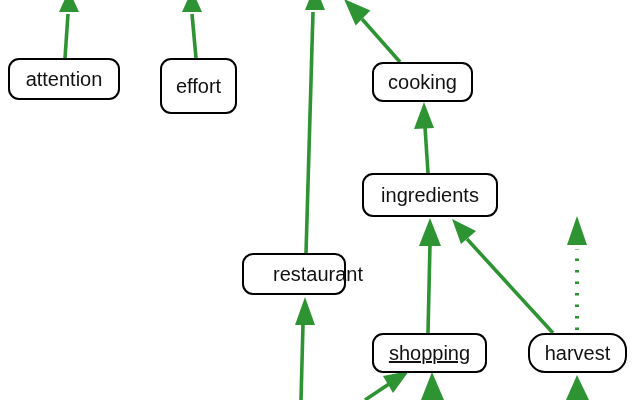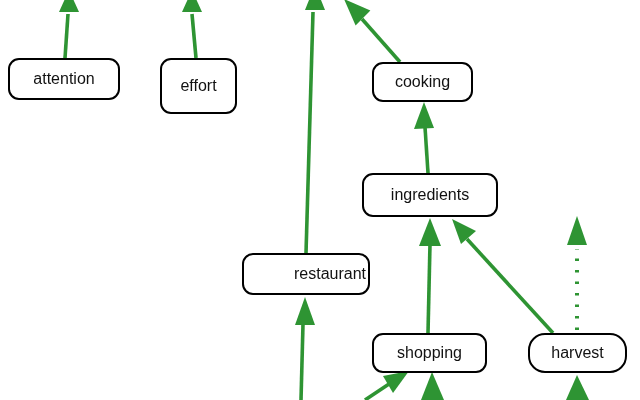--- a/index.html
+++ b/index.html
@@ -25,21 +25,21 @@
   }
   .node {
     position: absolute;
     box-sizing: border-box;
     background: #ffffff;
     border: 2px solid #000000;
     border-radius: 11px;
     display: flex;
     align-items: center;
     justify-content: center;
-    font-size: 16px;
+    font-size: 20px;
     color: #111111;
     white-space: nowrap;
     z-index: 2;
   }
 </style>
 </head>
 <body>
 
 <div id="canvas">
 
@@ -113,25 +113,25 @@
   </div>
 
   <div class="node" style="left:372px; top:62px;  width:101px; height:40px;">
     <span>cooking</span>
   </div>
 
   <div class="node" style="left:362px; top:173px; width:136px; height:44px;">
     <span>ingredients</span>
   </div>
 
-  <div class="node" style="left:242px; top:253px; width:128px; height:42px;padding-left:48px;">
+  <div class="node" style="left:242px; top:253px; width:104px; height:42px;padding-left:48px;">
     <span>restaurant</span>
   </div>
 
-  <div class="node" style="left:372px; top:333px; width:115px; height:40px;">
+  <div class="node" style="left:372px; top:333px; width:115px; height:40px;text-decoration:underline;">
     <span>shopping</span>
   </div>
 
   <div class="node" style="left:528px; top:333px; width:99px;  height:40px;border-radius:17px;">
     <span>harvest</span>
   </div>
 
 </div>
 
 </body></html>

